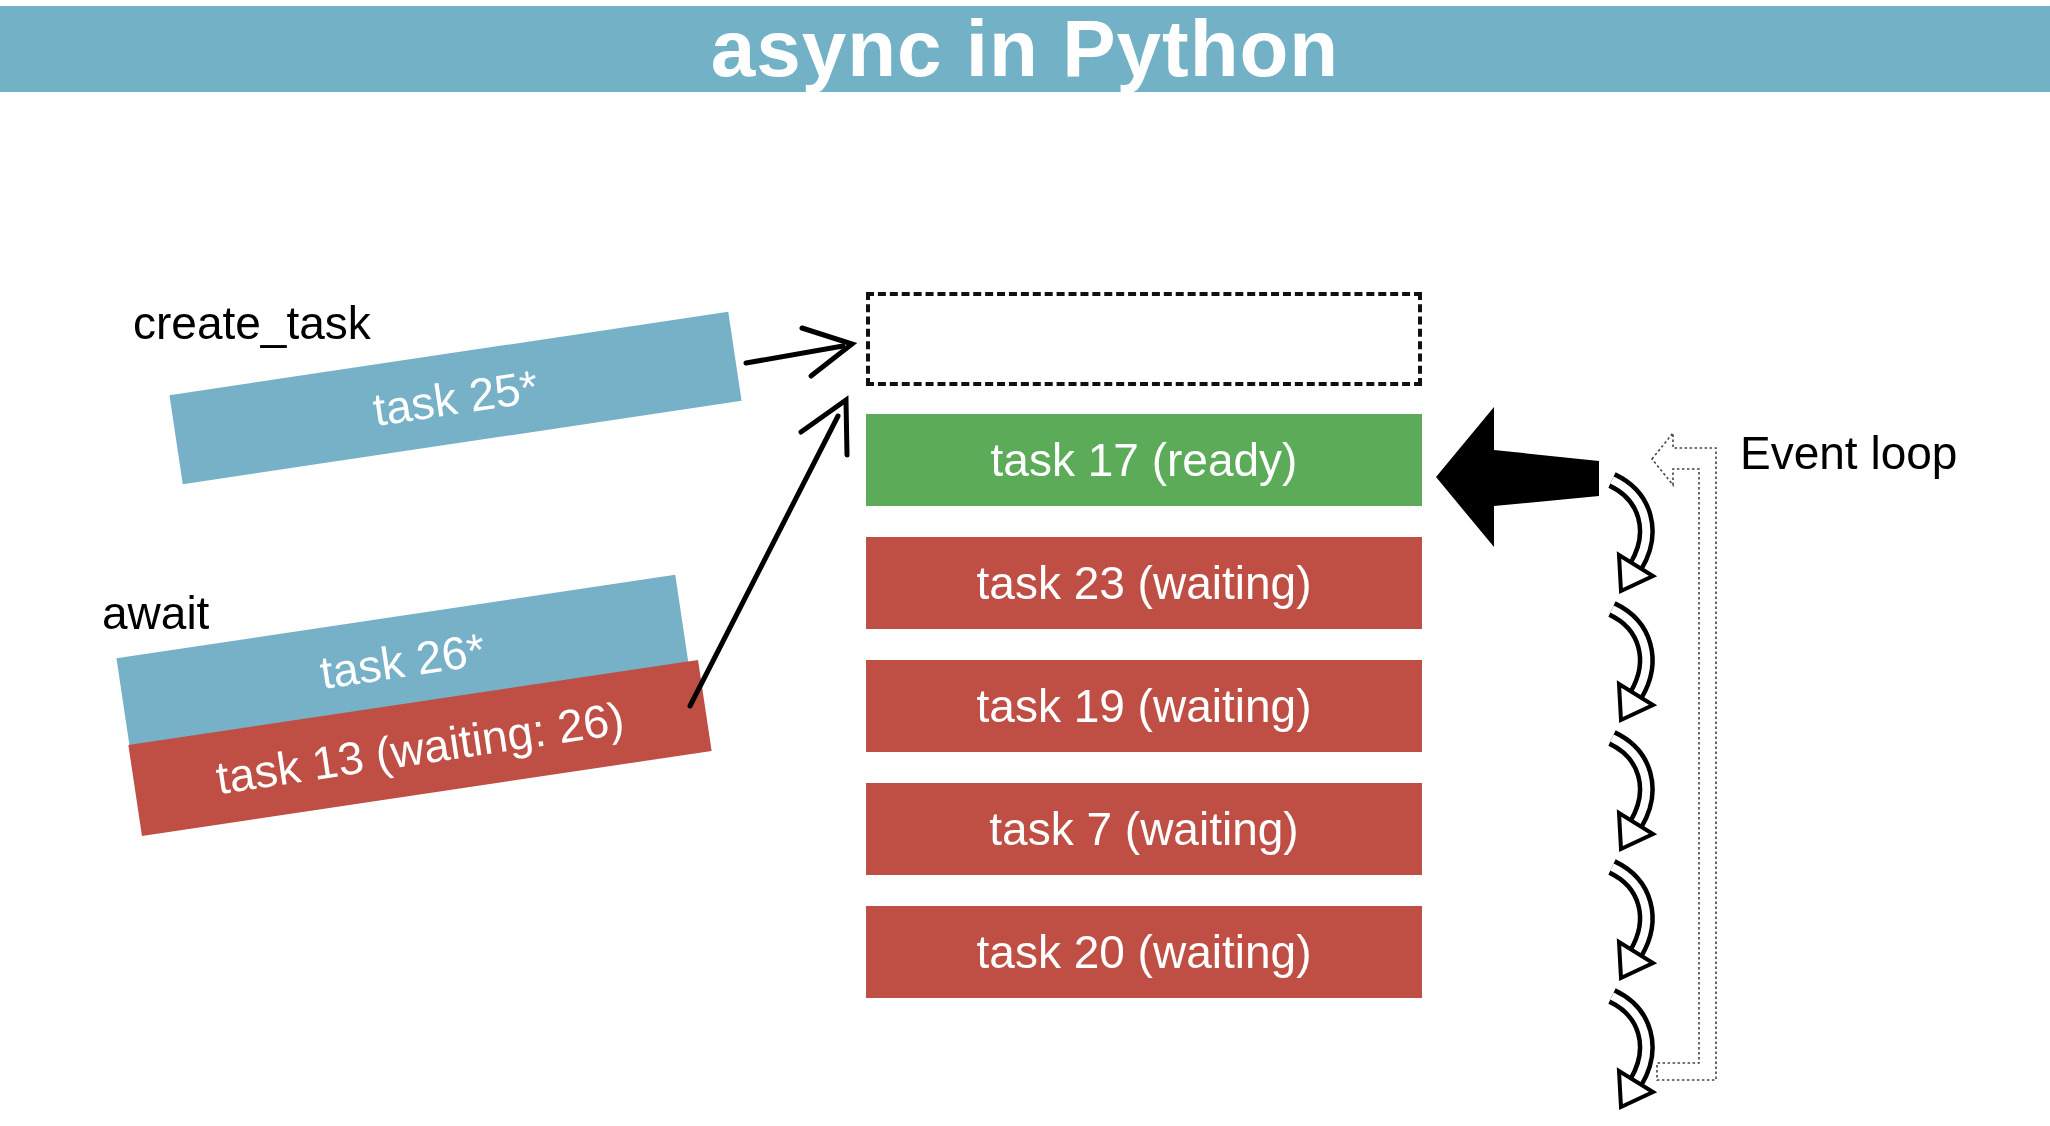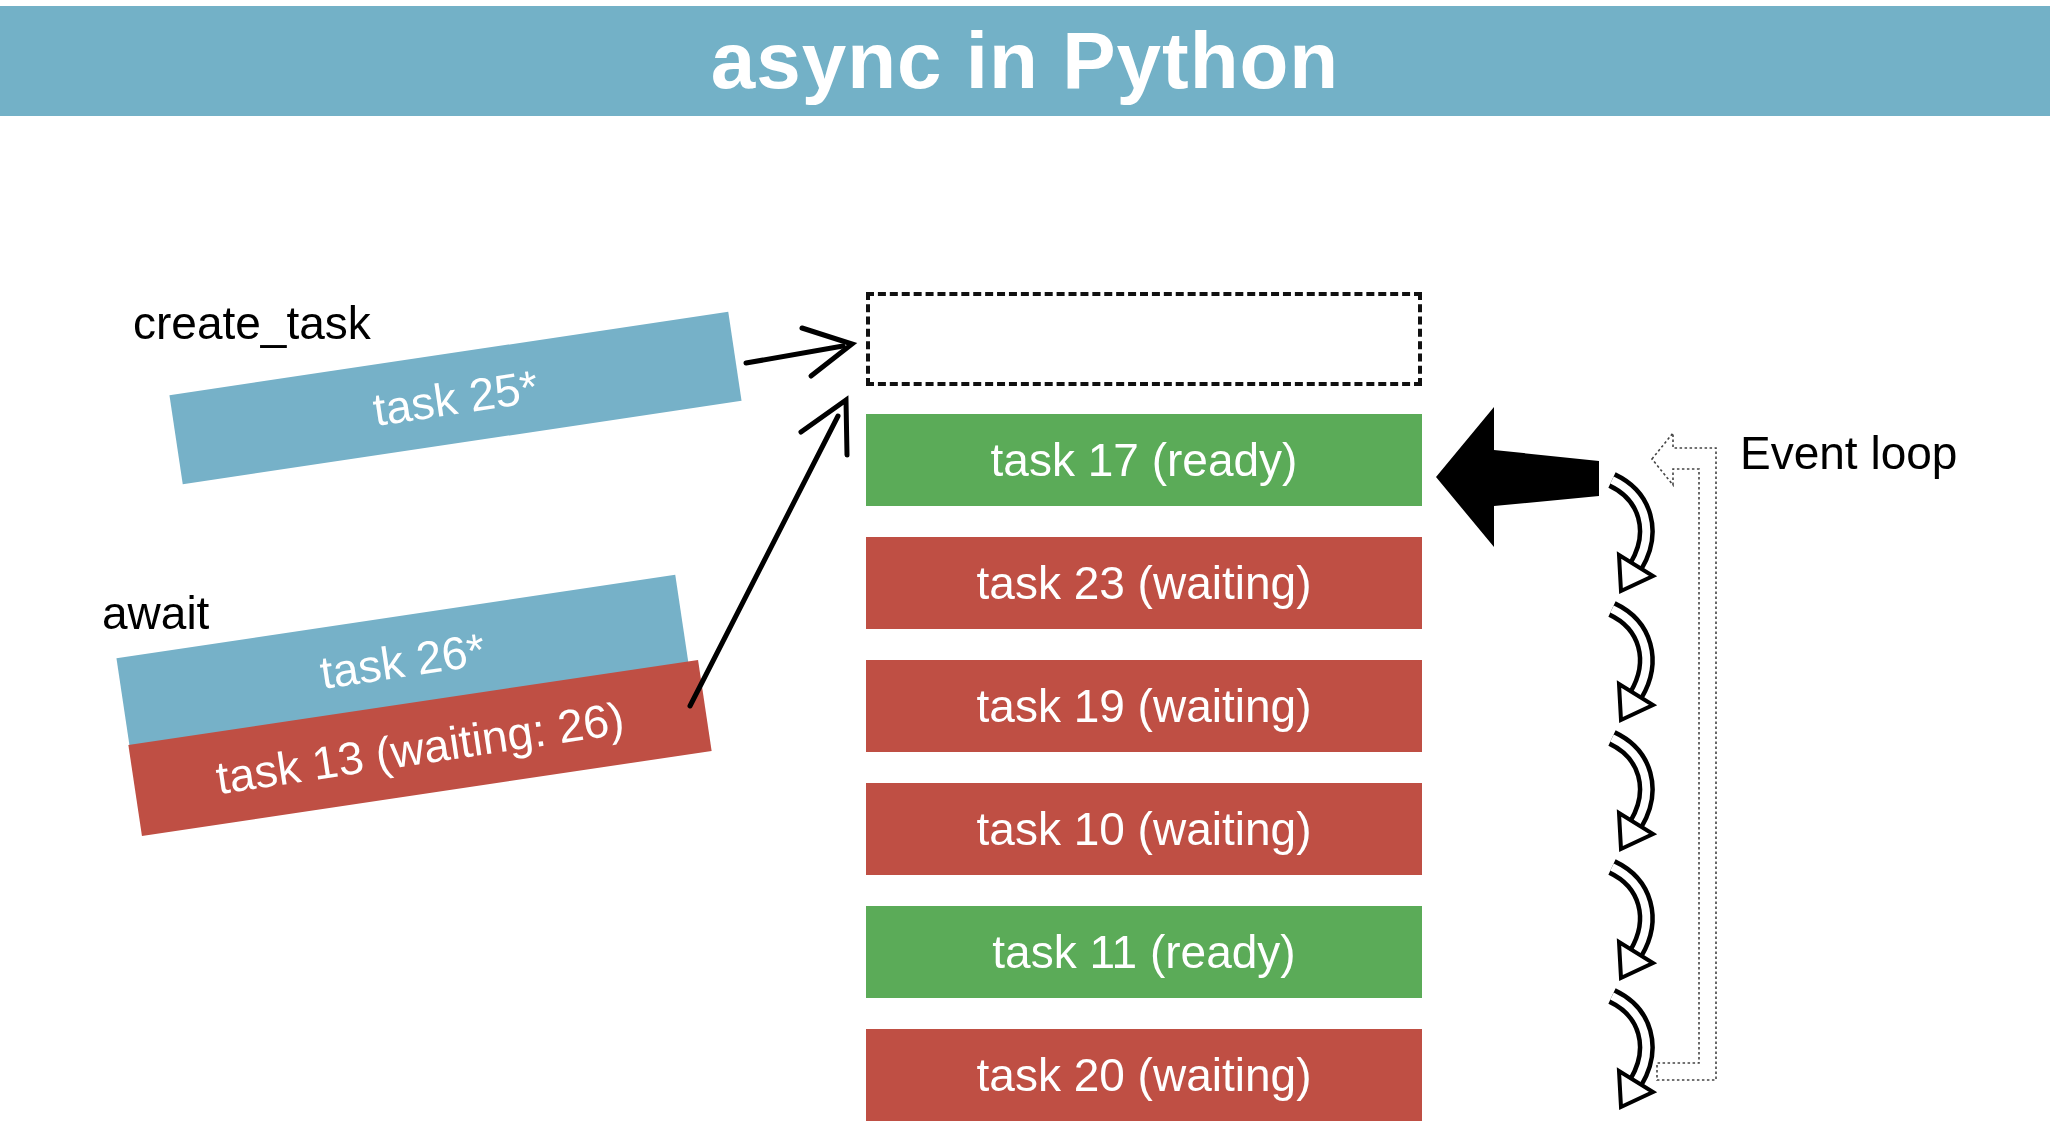--- a/index.html
+++ b/index.html
@@ -1,21 +1,21 @@
 <!DOCTYPE html>
 <html style="--c-header: #73b1c7; --c-task_blue: #76b1c8; --c-ready_green: #5bab58; --c-waiting_red: #bf4f44; --c-text_light: #ffffff; --c-text_dark: #000000;"><head>
 <meta charset="utf-8">
 <style>
   html,body { margin:0; padding:0; background:#fff; }
   .canvas {
     position:relative; width:2050px; height:1126px; background:#ffffff;
     font-family:"Liberation Sans", sans-serif; overflow:hidden;
   }
   .header {
-    position:absolute; left:0; top:6px; width:100%; height:110px;
+    position:absolute; left:0; top:6px; width:100%; height:86px;
     background:var(--c-header,#73b1c7);
     display:flex; align-items:center; justify-content:center;
   }
   .title { color:#ffffff; font-size:80px; font-weight:bold; letter-spacing:1px; }
 
   .diagram-label { position:absolute; font-size:46px; color:#000; white-space:nowrap; }
   #lbl-create-task { left:85px;  top:296px;margin-left:48px; }
   #lbl-await       { left:62px;  top:586px;margin-left:40px; }
   #lbl-event-loop  { left:1740px; top:426px; }
 
@@ -69,24 +69,21 @@
       <div class="slot ready">
         <span>task 17 (ready)</span>
       </div>
       <div class="slot waiting">
         <span>task 23 (waiting)</span>
       </div>
       <div class="slot waiting">
         <span>task 19 (waiting)</span>
       </div>
       <div class="slot waiting">
-        <span>task 10 (waiting)</span>
-      </div>
-      <div class="slot ready">
-        <span>task 11 (ready)</span>
+        <span>task 7 (waiting)</span>
       </div>
       <div class="slot waiting">
         <span>task 20 (waiting)</span>
       </div>
     </div>
 
   <svg class="arrows-layer" viewBox="0 0 2050 1126">
     <defs>
       <g id="scurve">
         <path d="M 12 6 C 46 22, 56 58, 36 92" fill="none" stroke="#000" stroke-width="17"></path>

